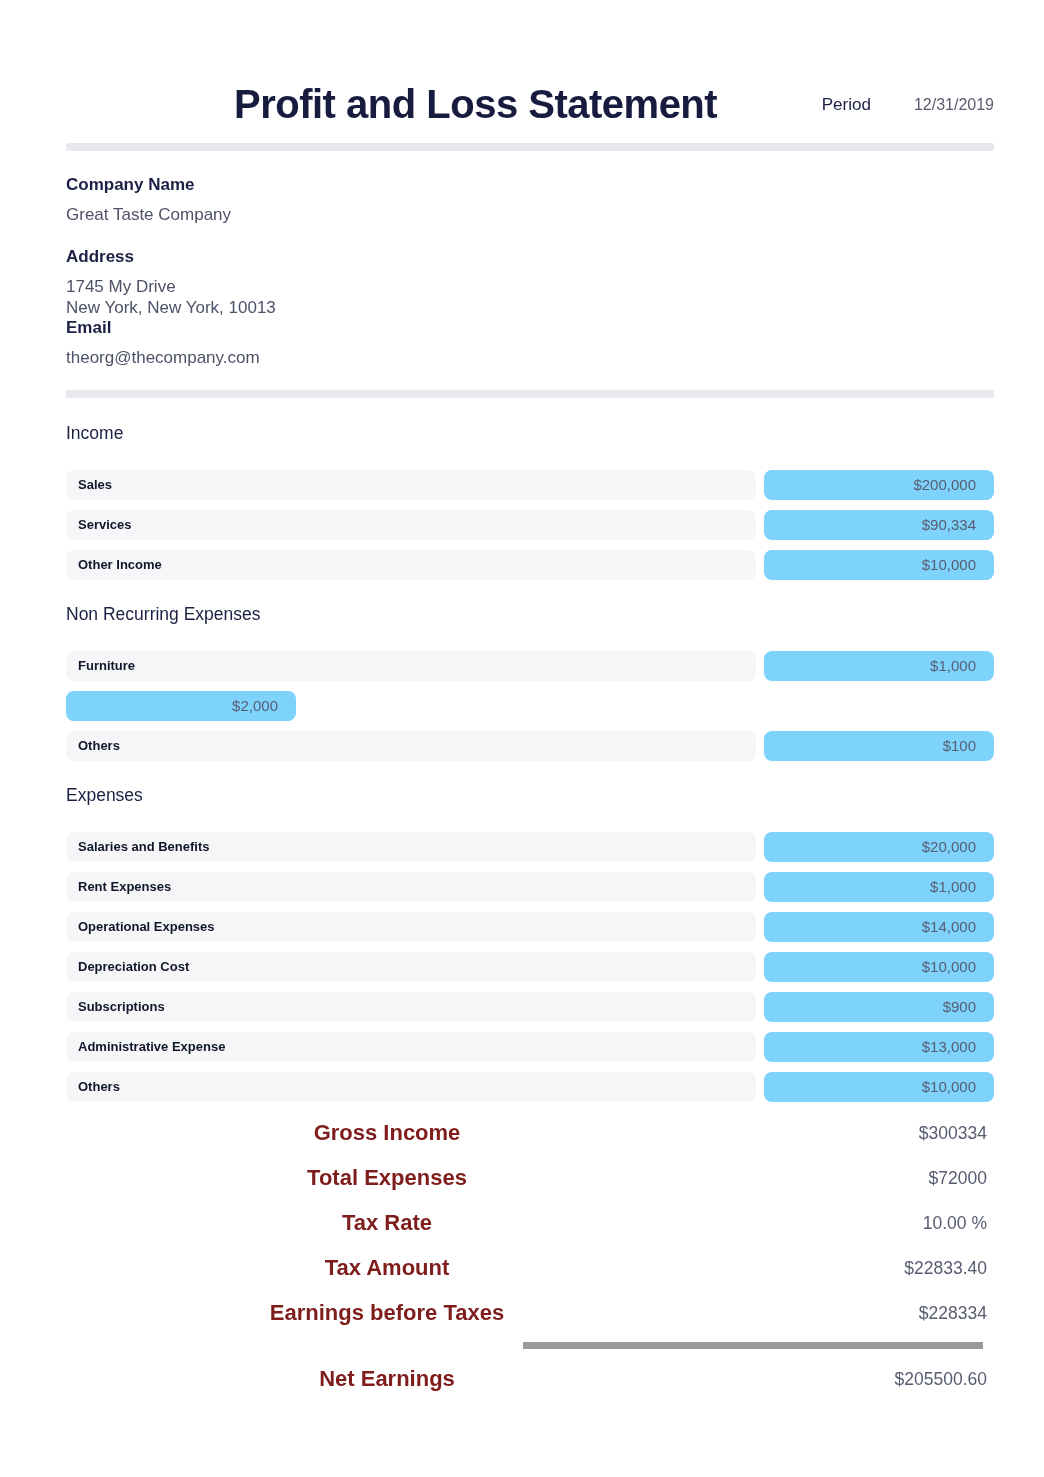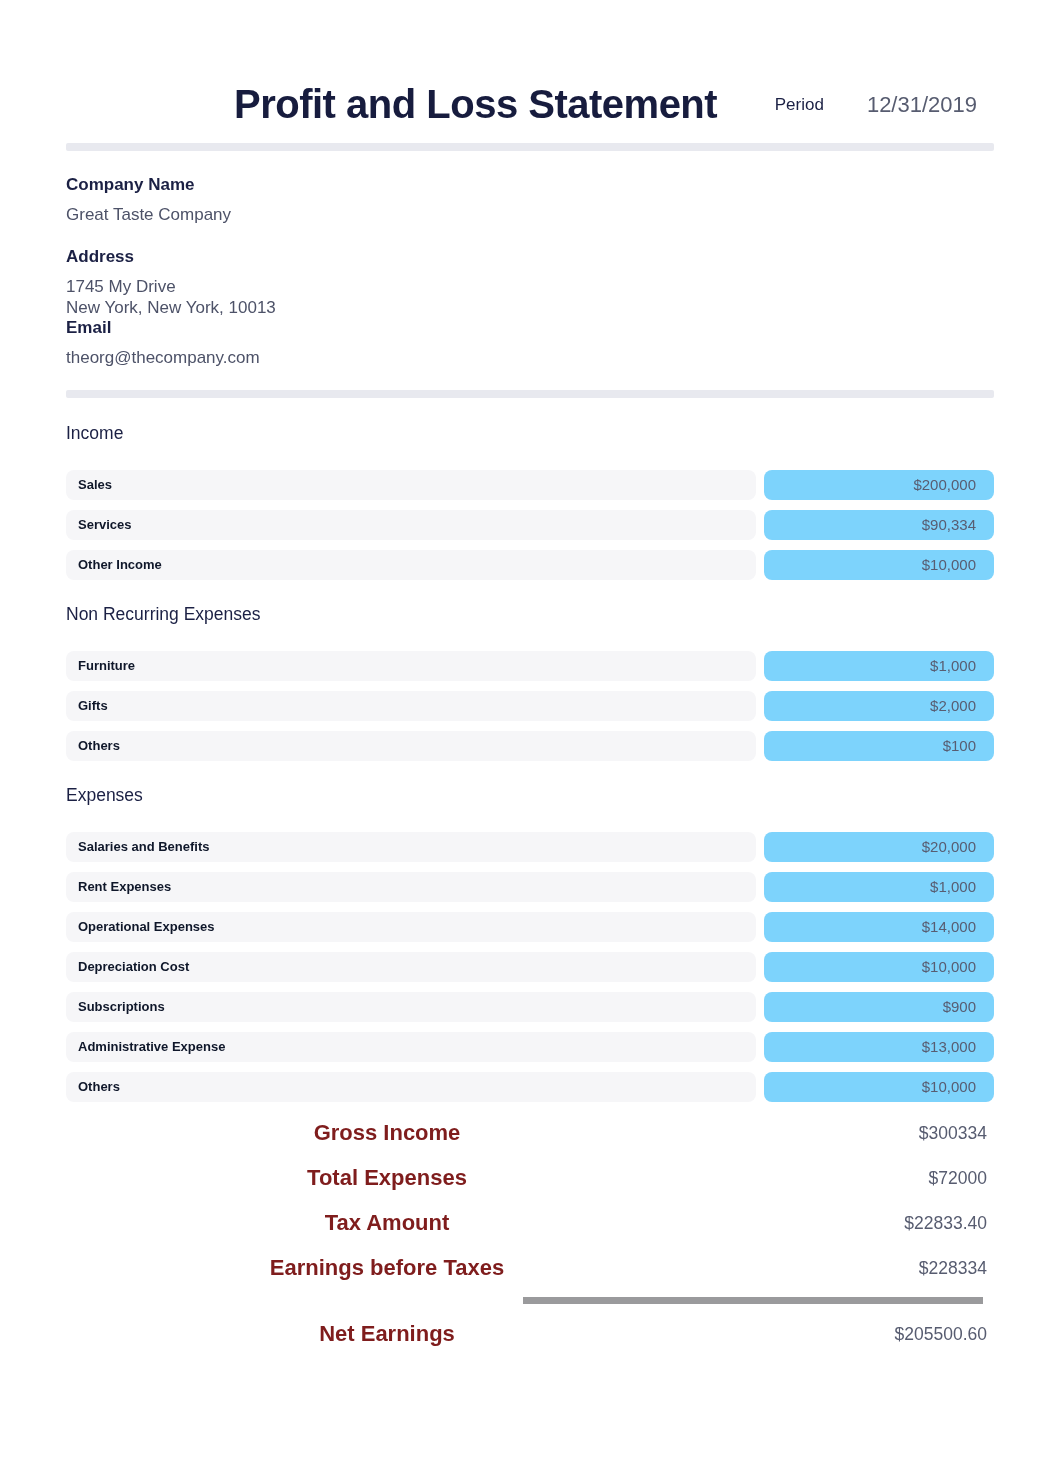--- a/index.html
+++ b/index.html
@@ -13,21 +13,21 @@
   }
   .content { padding-left:66px; padding-right:50px; }
 
   
   .header { display:flex; align-items:center; padding-top:82px; }
   .doc-title {
     font-size:40px; font-weight:700; letter-spacing:-0.5px;
     color:#171c3e; margin-left:168px; white-space:nowrap;
   }
   .period-label { margin-left:auto; font-size:17px; font-weight:400; color:#1b2044; }
-  .period-value { margin-left:43px; margin-right:17px; font-size:22px; color:#575c70; }
+  .period-value { margin-left:43px; font-size:16px; color:#575c70; }
 
   .divider {
     height:8px; background:#e8e9ef; border-radius:2px;
     margin-top:16px;
   }
 
   
   .company-grid { display:flex; margin-top:24px;flex-direction:column; }
   .company-col-left { width:541px; }
   .company-col-right { flex:1; }
@@ -116,21 +116,20 @@
     </div>
   </div>
 
   <div class="section-heading">Non Recurring Expenses</div>
   <div>
     <div class="row">
       <div class="row-label">Furniture</div>
       <div class="row-value">$1,000</div>
     </div>
     <div class="row">
-      <div class="row-label">Gifts</div>
       <div class="row-value">$2,000</div>
     </div>
     <div class="row">
       <div class="row-label">Others</div>
       <div class="row-value">$100</div>
     </div>
   </div>
 
   <div class="section-heading">Expenses</div>
   <div>
@@ -167,20 +166,24 @@
   <div class="summary">
     <div class="summary-row">
       <div class="summary-label">Gross Income</div>
       <div class="summary-value">$300334</div>
     </div>
     <div class="summary-row">
       <div class="summary-label">Total Expenses</div>
       <div class="summary-value">$72000</div>
     </div>
     <div class="summary-row">
+      <div class="summary-label">Tax Rate</div>
+      <div class="summary-value">10.00 %</div>
+    </div>
+    <div class="summary-row">
       <div class="summary-label">Tax Amount</div>
       <div class="summary-value">$22833.40</div>
     </div>
     <div class="summary-row">
       <div class="summary-label">Earnings before Taxes</div>
       <div class="summary-value">$228334</div>
     </div>
     <div class="net-divider"></div>
     <div class="summary-row">
       <div class="summary-label">Net Earnings</div>

